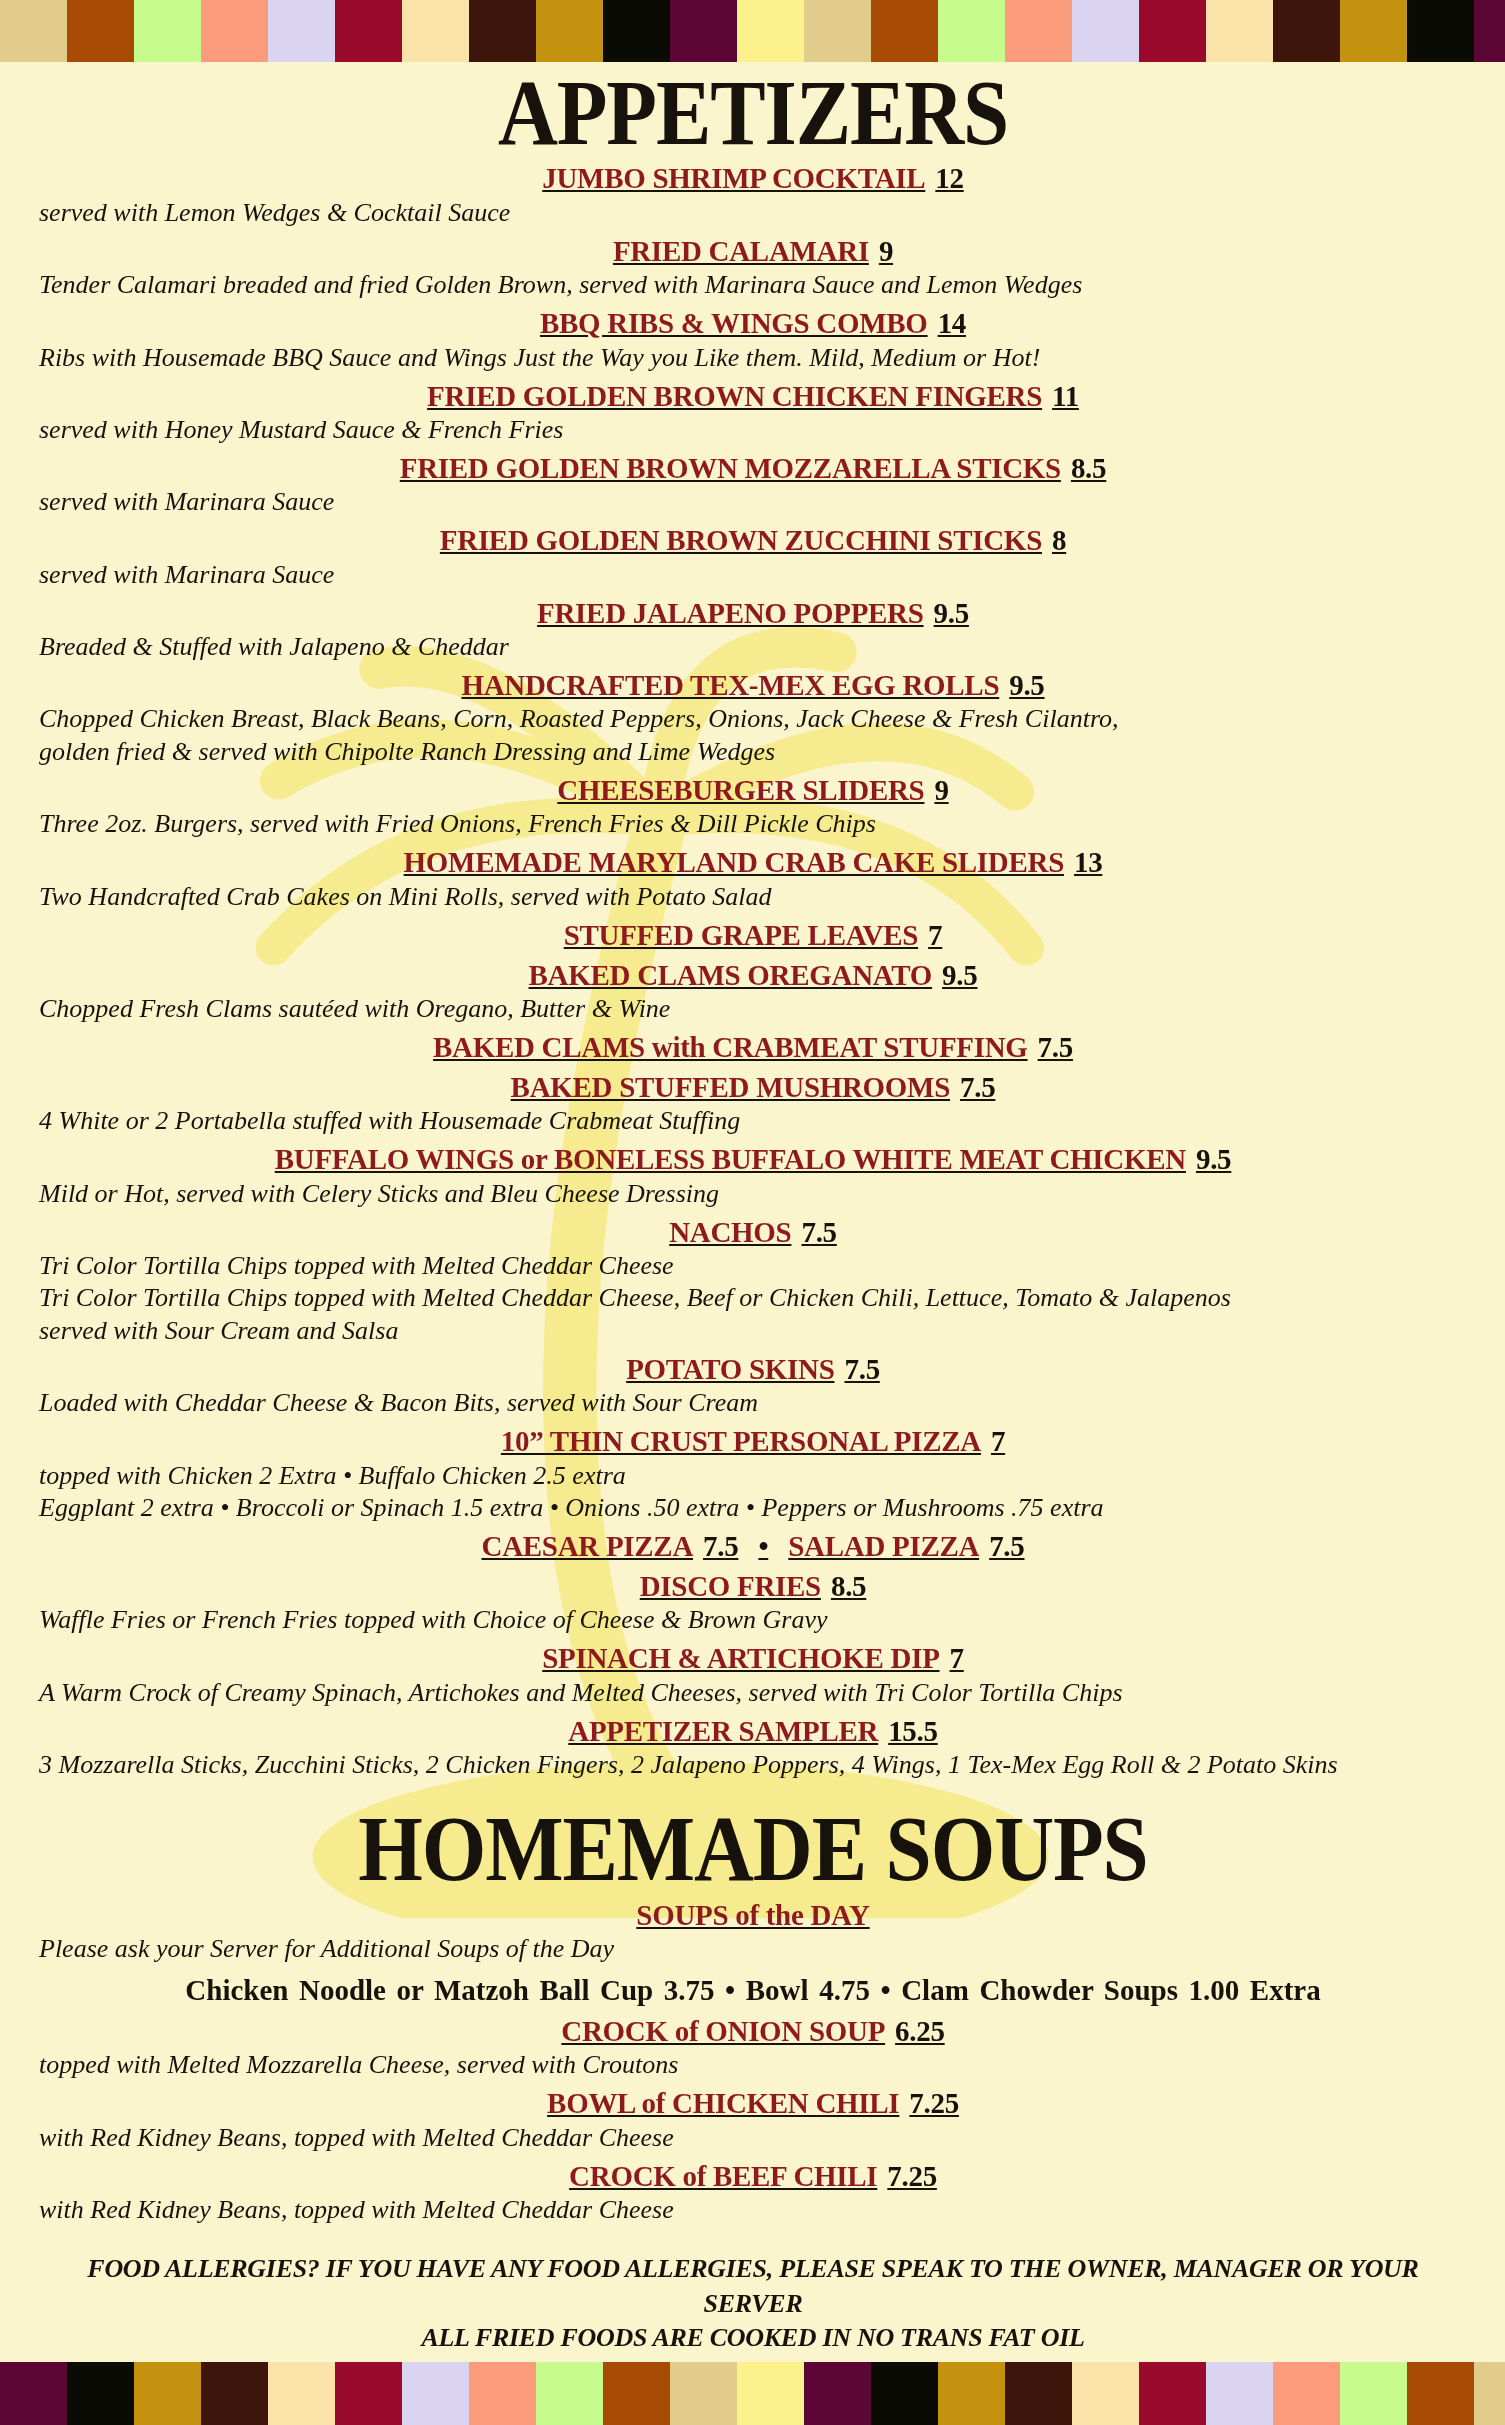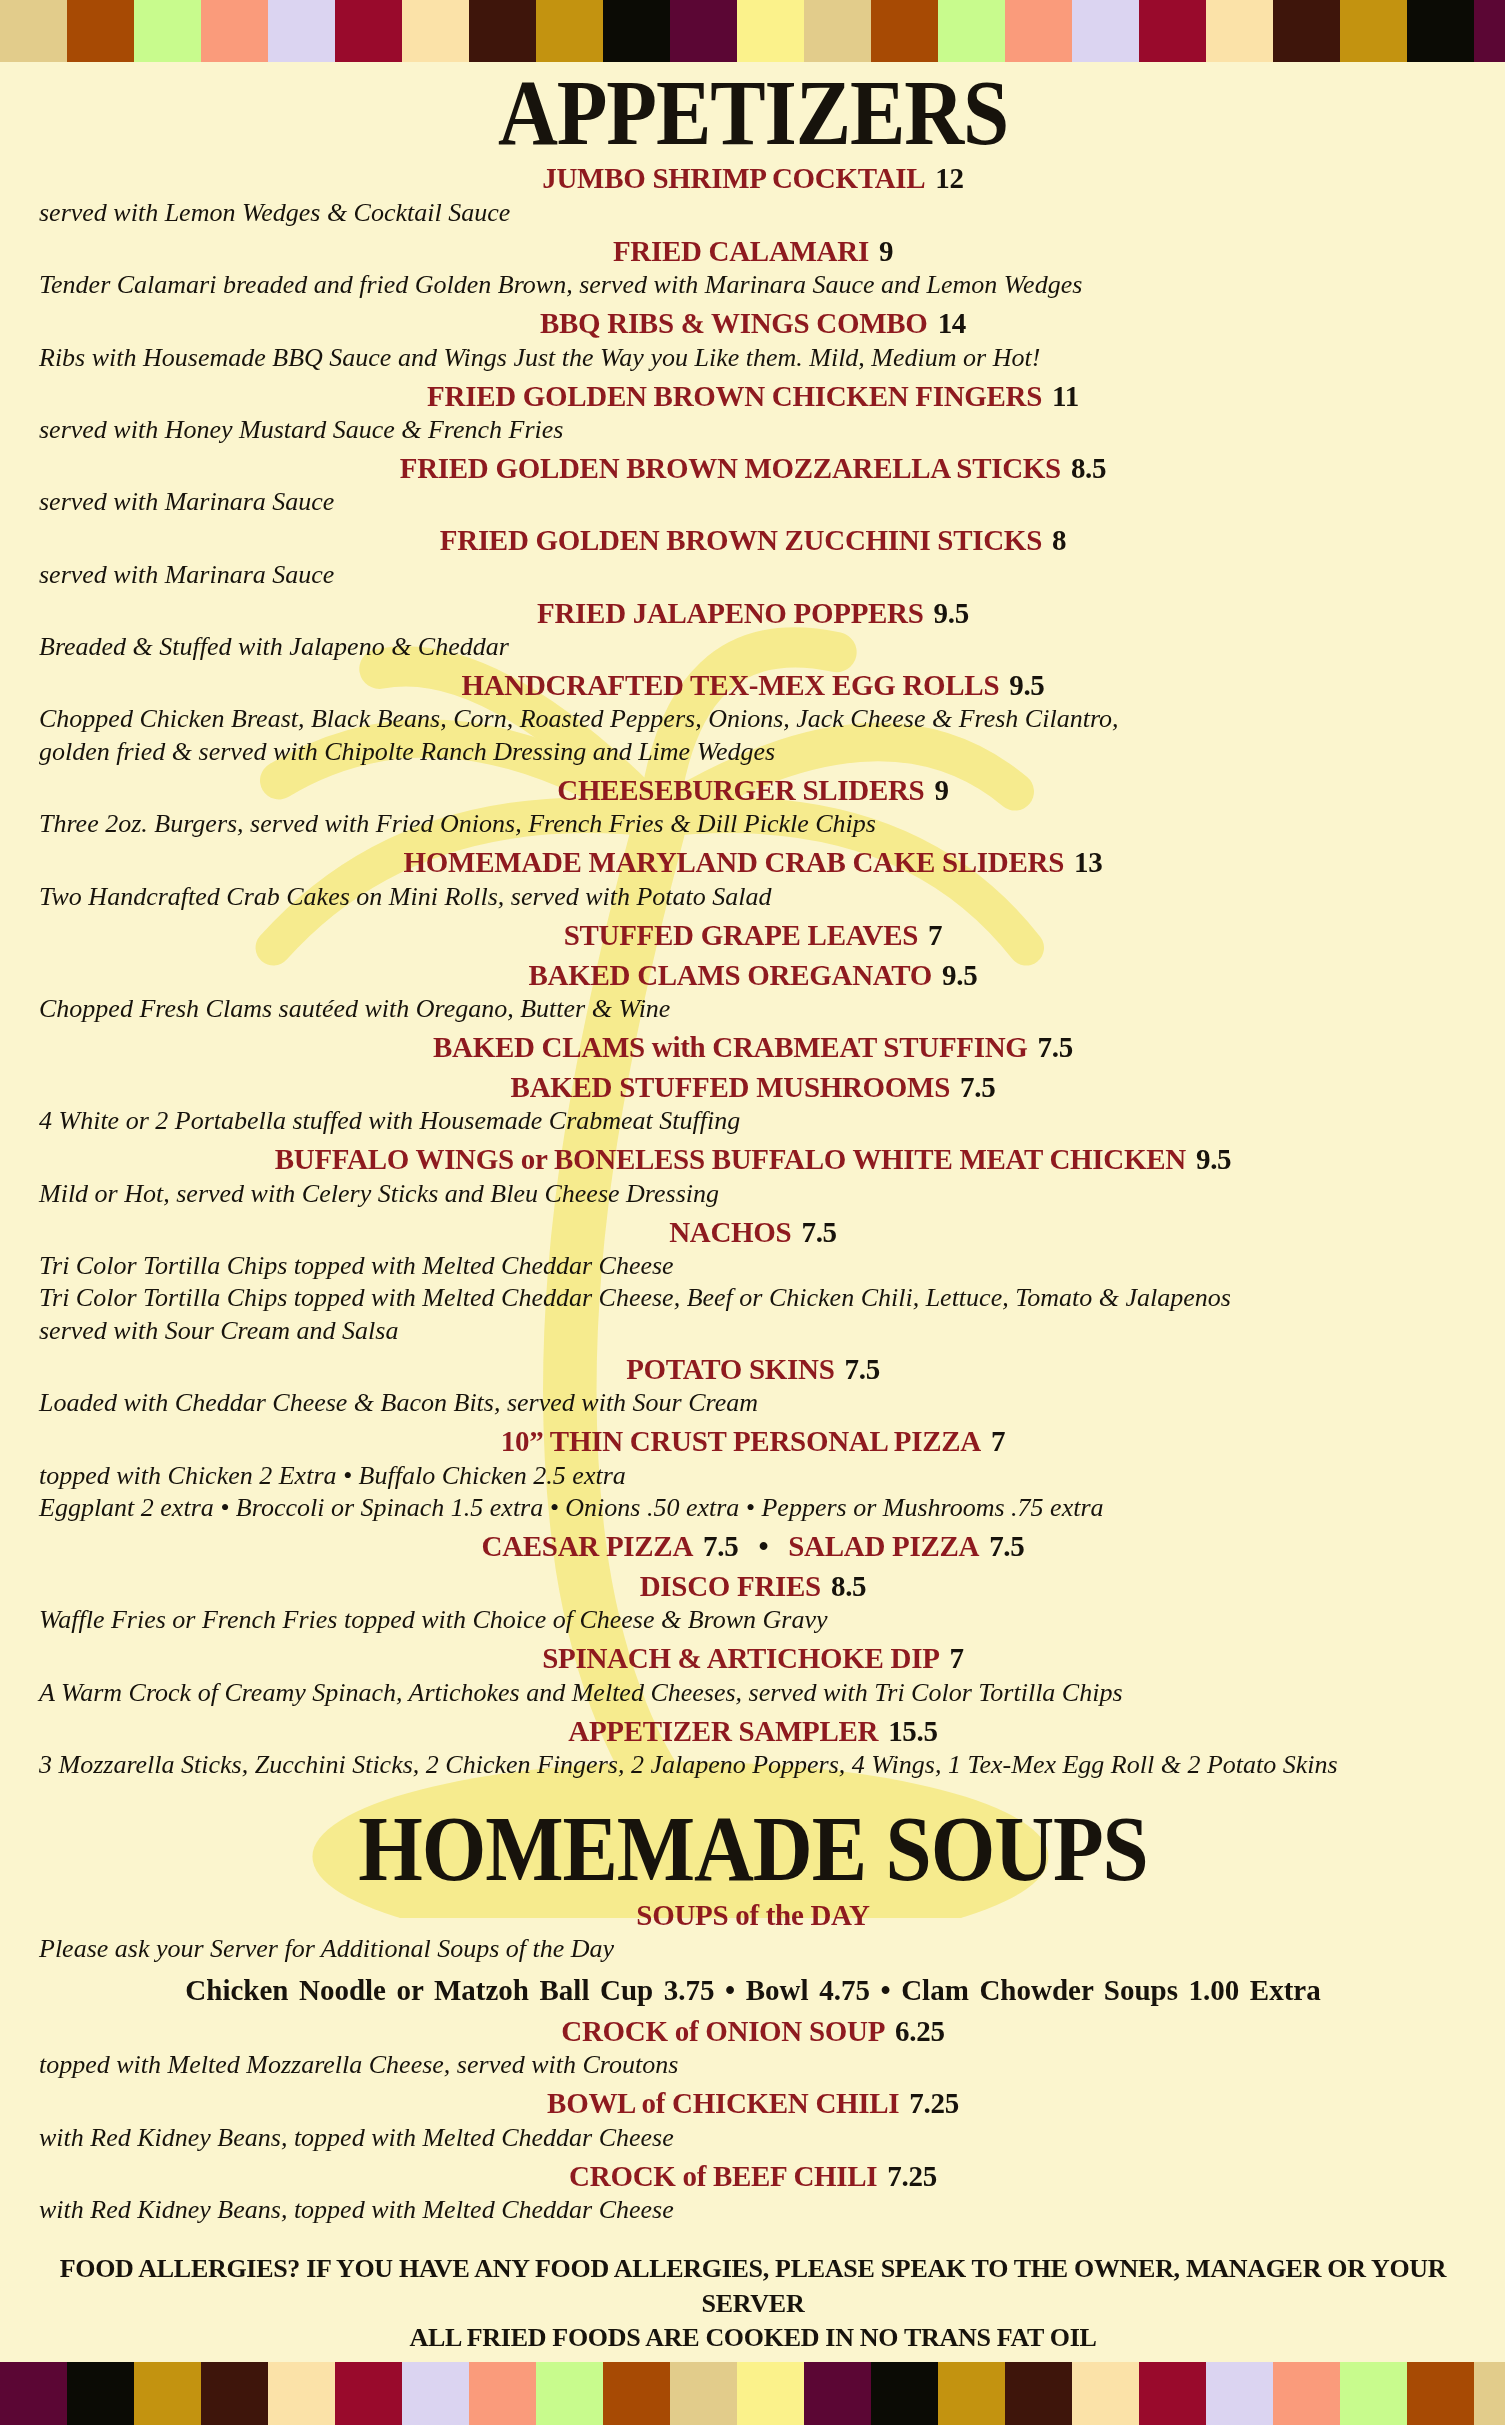--- a/index.html
+++ b/index.html
@@ -24,35 +24,35 @@
   }
   .section-title{
     text-align:center;font-weight:bold;font-size:83px;line-height:1.05;
     letter-spacing:-1.1px;margin-top:7.8px;
     transform:scaleY(1.12);transform-origin:center;
     font-stretch:condensed;
   }
   .menu-section + .menu-section .section-title{margin-top:24.5px}
   .item-row{
     text-align:center;font-weight:bold;font-size:29px;line-height:1.22;
-    margin-top:4.5px;letter-spacing:-0.3px;font-stretch:condensed;
+    margin-top:4.5px;letter-spacing:-0.3px;font-stretch:condensed;text-decoration:underline;
   }
   .item-name{color:var(--red)}
   .item-price{color:var(--ink);margin-left:10px}
   .pair-bullet{color:var(--ink);margin:0 20px}
   .item-desc{
     font-style:italic;font-size:26px;line-height:1.25;
     color:var(--ink);white-space:pre-line;
   }
   .plain-line{
     text-align:center;font-weight:bold;font-size:29px;line-height:1.3;
     margin-top:6px;color:var(--ink);word-spacing:3.3px;font-stretch:condensed;
   }
   .footer{
-    margin-top:auto;text-align:center;font-weight:bold;
+    margin-top:auto;text-align:center;font-weight:bold;font-style:italic;
     font-size:26px;line-height:1.32;letter-spacing:-0.3px;padding-bottom:6.7px;
     font-stretch:condensed;
   }
 </style>
 </head>
 <body>
 
 <div class="stripe-band top">
     <div class="stripe" style="background: rgb(226, 204, 139);"></div>
     <div class="stripe" style="background: rgb(167, 74, 4);"></div>

